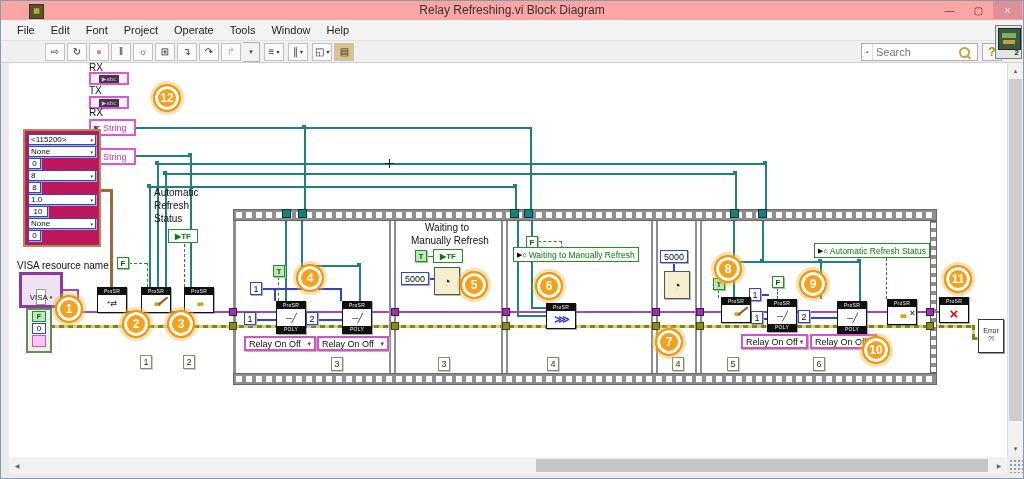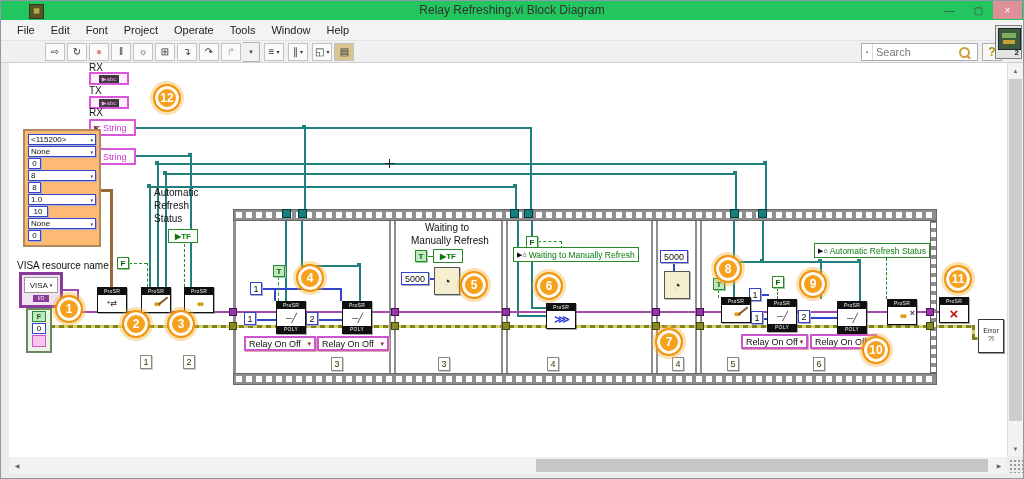--- a/index.html
+++ b/index.html
@@ -1,19 +1,19 @@
 <!DOCTYPE html>
 <html><head>
 <meta charset="utf-8">
 <style>
   html,body{margin:0;padding:0;background:#d6d6d6;font-family:"Liberation Sans",sans-serif;}
   .window{position:relative;width:1024px;height:479px;background:#ececec;border:1px solid #8a9aa8;box-sizing:border-box;overflow:hidden;}
   .ab{position:absolute;}
   
-  .titlebar{position:absolute;left:0;top:0;width:100%;height:19px;background:#22c55e;}
+  .titlebar{position:absolute;left:0;top:0;width:100%;height:19px;background:#fca5a5;}
   .title{position:absolute;left:0;right:0;top:2px;text-align:center;font-size:12px;color:#333;}
   .appicon{position:absolute;left:28px;top:3px;width:13px;height:13px;background:#56561e;border:1px solid #333;color:#d8c860;font-size:7px;line-height:12px;text-align:center;}
   .winbtns{position:absolute;right:1px;top:0;display:flex;height:18px;}
   .winbtn{width:29px;height:18px;font-size:10px;color:#444;display:flex;align-items:center;justify-content:center;}
   .winbtn.close{background:#dd9098;color:#fff;}
   .menubar{position:absolute;left:0;top:19px;width:100%;height:21px;background:#f3f3f3;border-bottom:1px solid #e2e2e2;display:flex;align-items:center;padding-left:8px;box-sizing:border-box;}
   .menu-item{font-size:11px;color:#222;padding:2px 8px;}
   .toolbar{position:absolute;left:0;top:40px;width:100%;height:22px;background:#f0f0f0;border-bottom:1px solid #cfcfcf;display:flex;align-items:center;padding-left:44px;box-sizing:border-box;gap:2px;}
   .tbtn{height:18px;min-width:20px;border:1px solid #c2c2c2;background:#fafafa;font-size:10px;color:#333;display:flex;align-items:center;justify-content:center;padding:0 2px;box-sizing:border-box;}
   .tbtn.abort{color:#d88;}
@@ -83,27 +83,27 @@
   .ring .ra{color:#883333;font-size:7px;margin-left:2px;}
   .slab{position:absolute;width:12px;height:14px;border:1px solid #888;background:#fffef2;color:#333;font-size:9px;display:flex;align-items:center;justify-content:center;box-shadow:1px 1px 0 #ccc;box-sizing:border-box;}
   .badge{position:absolute;width:28px;height:28px;border-radius:50%;background:#f5a11d;border:2px solid #ef950f;box-shadow:inset 0 0 0 3px rgba(255,255,255,.95),0 0 0 3px rgba(245,180,60,.4);color:#fff;font-weight:bold;font-size:12px;display:flex;align-items:center;justify-content:center;box-sizing:border-box;}
   .lbl{position:absolute;font-size:10px;color:#111;white-space:nowrap;}
   .abc{position:absolute;width:40px;height:13px;border:2px solid #d957d9;background:#fbeffb;display:flex;align-items:center;justify-content:center;box-sizing:border-box;}
   .abc .in{background:#3c3c3c;color:#ff9bff;font-size:6px;padding:0 3px;line-height:8px;}
   .strctl{position:absolute;width:47px;height:17px;border:2px solid #d957d9;background:#fff;display:flex;align-items:center;gap:2px;padding:0 2px;box-sizing:border-box;}
   .strctl .hand{color:#993355;font-size:9px;}
   .strctl .txt{color:#cc33cc;font-size:9px;}
   .visa{position:absolute;left:18px;top:271px;width:44px;height:36px;border:3px solid #8a3a9a;background:#efe2f2;box-sizing:border-box;}
-  .visa .box{margin:2px;background:#fff;border:1px solid #999;font-size:8px;color:#222;display:flex;align-items:center;justify-content:center;height:14px;gap:2px;}
+  .visa .box{margin:14px;background:#fff;border:1px solid #999;font-size:8px;color:#222;display:flex;align-items:center;justify-content:center;height:14px;gap:2px;}
   .visa .tag{width:16px;margin:0 auto;background:#8a3a9a;color:#fff;font-size:5px;text-align:center;line-height:7px;}
   .errc{position:absolute;left:25px;top:307px;width:26px;height:45px;border:2px solid #6a8a5a;background:#eef2ea;box-sizing:border-box;display:flex;flex-direction:column;align-items:center;gap:1px;padding-top:1px;}
   .errc .f{width:14px;height:11px;border:1px solid #2a8a2a;background:#bfe8bf;color:#0a5a0a;font-size:7px;font-weight:bold;text-align:center;line-height:10px;box-sizing:border-box;}
   .errc .z{width:14px;height:11px;border:1px solid #3344cc;background:#fff;font-size:8px;text-align:center;line-height:10px;box-sizing:border-box;}
   .errc .s{width:14px;height:12px;border:1px solid #cc55cc;background:#f6c6ee;box-sizing:border-box;}
-  .cluster{position:absolute;left:22px;top:128px;width:78px;height:118px;border:2px solid #b08a5a;background:#fdba74;box-sizing:border-box;padding:3px;display:flex;flex-direction:column;gap:1px;}
+  .cluster{position:absolute;left:22px;top:128px;width:78px;height:118px;border:2px solid #b08a5a;background:#be185d;box-sizing:border-box;padding:3px;display:flex;flex-direction:column;gap:1px;}
   .crow{border:1px solid #3344cc;background:#fff;font-size:8px;color:#111;height:11px;padding:0 2px;display:flex;justify-content:space-between;align-items:center;box-shadow:1px 1px 0 #aac;box-sizing:border-box;}
   .crow.n{width:13px;justify-content:center;}
   .crow.m{width:20px;justify-content:center;}
   .crow .dd{font-size:5px;color:#333;}
   .curh{position:absolute;width:9px;height:1px;background:#222;}
   .curv{position:absolute;width:1px;height:9px;background:#222;}
 </style>
 </head>
 <body>
 

